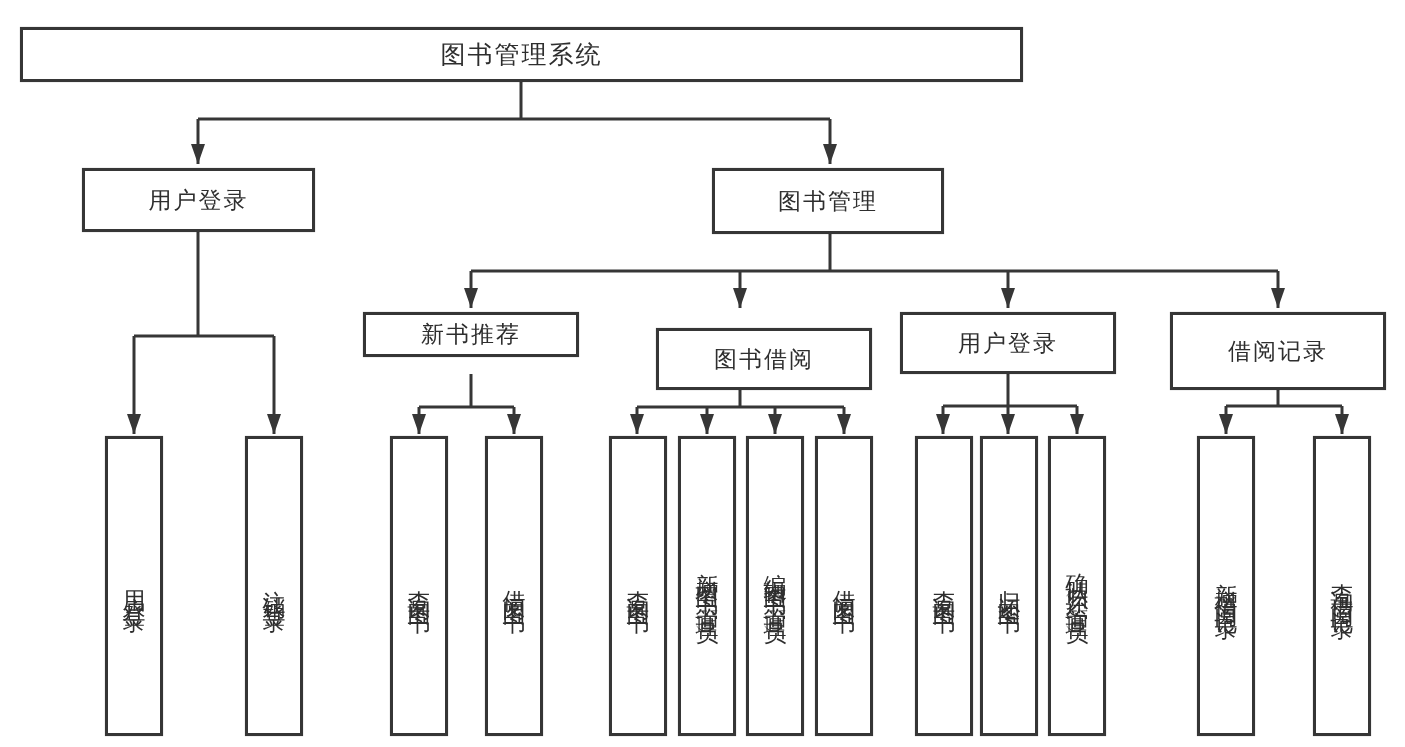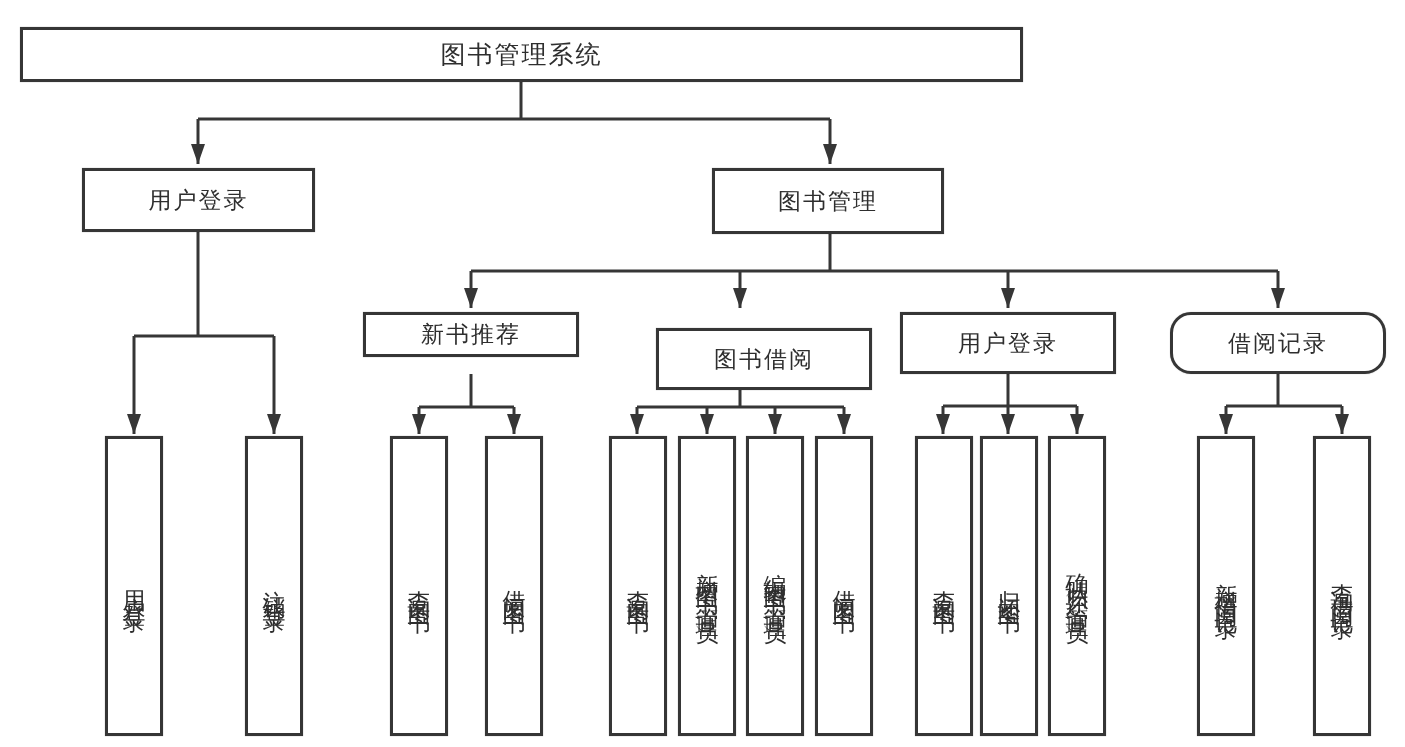--- a/index.html
+++ b/index.html
@@ -96,21 +96,21 @@
   </svg>
 
   <div class="node h-node root-node" style="left:20px;top:27px;width:1003px;height:55px;">图书管理系统</div>
 
   <div class="node h-node" style="left:82px;top:168px;width:233px;height:64px;">用户登录</div>
   <div class="node h-node" style="left:712px;top:168px;width:232px;height:66px;">图书管理</div>
 
   <div class="node h-node" style="left:363px;top:312px;width:216px;height:45px;">新书推荐</div>
   <div class="node h-node" style="left:632px;top:328px;width:216px;height:62px;margin-left:24px;">图书借阅</div>
   <div class="node h-node" style="left:900px;top:312px;width:216px;height:62px;">用户登录</div>
-  <div class="node h-node" style="left:1170px;top:312px;width:216px;height:62px;border-radius:21px;">借阅记录</div>
+  <div class="node h-node" style="left:1170px;top:312px;width:216px;height:78px;">借阅记录</div>
 
   <div class="node leaf" style="left:105px;">
     <span class="vtext">用户登录</span>
   </div>
   <div class="node leaf" style="left:245px;">
     <span class="vtext">注销登录</span>
   </div>
 
   <div class="node leaf" style="left:390px;">
     <span class="vtext">查询图书</span>

